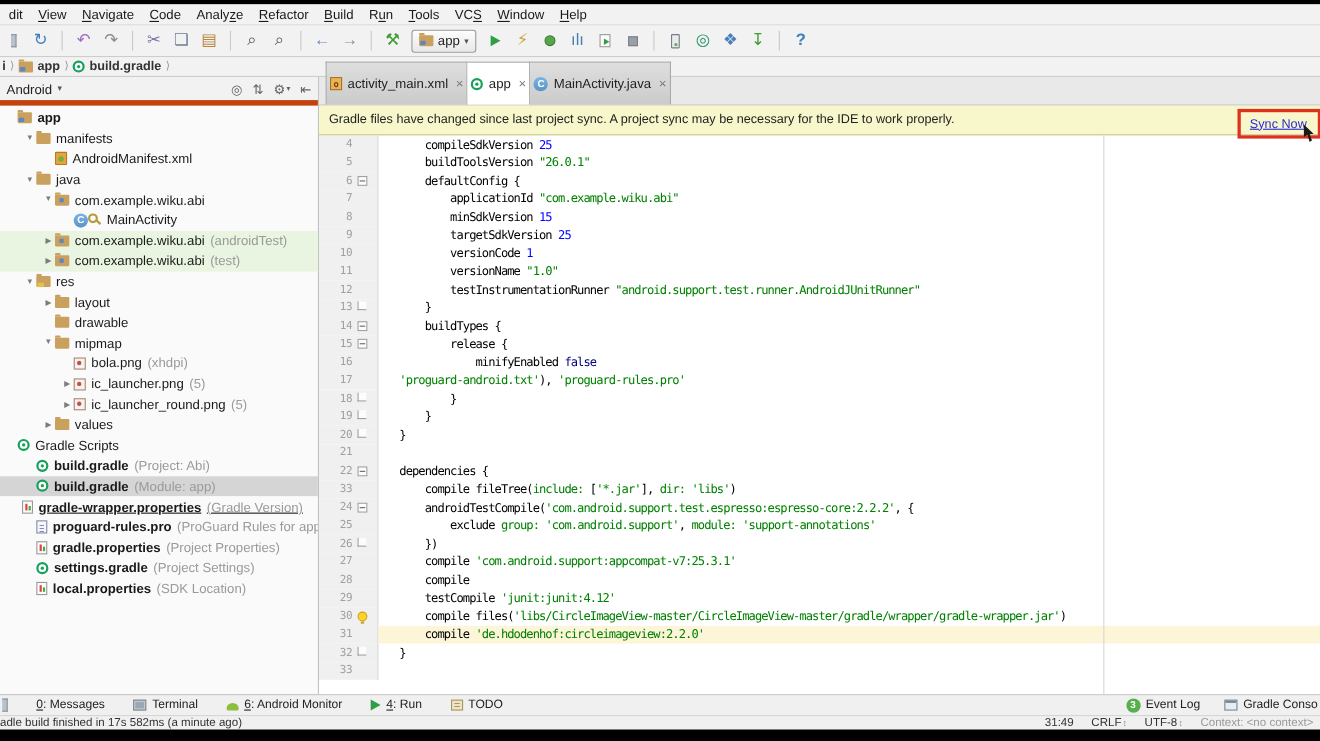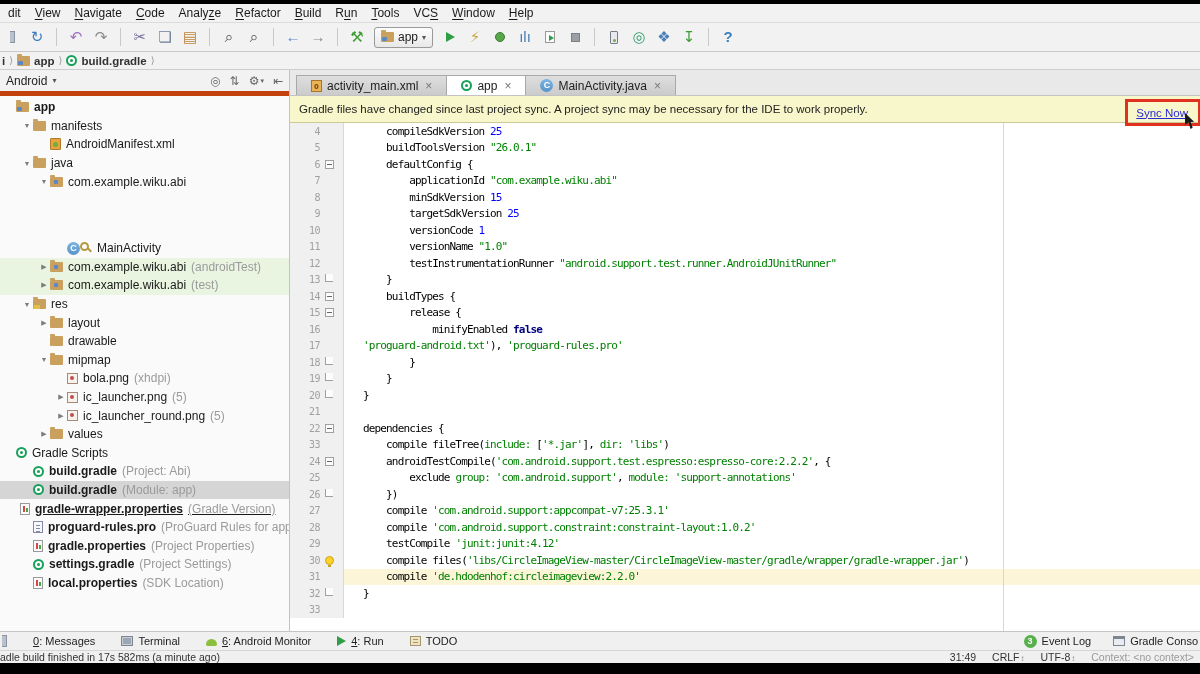--- a/index.html
+++ b/index.html
@@ -45,21 +45,21 @@
   .trow.selected{background:var(--selection-gray)}
   .trow.green{background:var(--test-green)}
   .trow .arrow{width:12px;flex:none;font-size:7px;color:#7c7c7c;text-align:center}
   .tlabel{margin-left:5px}
   .tlabel.b{font-weight:bold}
   .tsuffix{margin-left:5px;color:#9a9a9a}
 
   
   .editor-col{flex:1;display:flex;flex-direction:column;min-width:0;position:relative}
   .tabbar{height:26px;flex:none;background:#e9e9e9;display:flex;align-items:flex-end;padding-left:6px;border-bottom:1px solid #c3c3c3}
-  .tab{height:20px;display:inline-flex;align-items:center;gap:5px;padding:0 14px;font-size:12px;color:#222;background:linear-gradient(#dedede,#cbcbcb);border:1px solid #a9a9a9;border-bottom:none;cursor:default;white-space:nowrap}
+  .tab{height:39px;display:inline-flex;align-items:center;gap:5px;padding:0 3px;font-size:12px;color:#222;background:linear-gradient(#dedede,#cbcbcb);border:1px solid #a9a9a9;border-bottom:none;cursor:default;white-space:nowrap}
   .tab + .tab{border-left:none}
   .tab.active{background:#fff}
   .tab-close{color:#777;font-size:12px;margin-left:2px}
 
   .banner{height:27px;flex:none;background:var(--banner-bg);border-bottom:1px solid #c9c99a;display:flex;align-items:center;padding-left:9px;font-size:11.5px;color:#222;position:relative;z-index:4}
   .sync-box{position:absolute;right:-1px;top:3px;height:27px;border:3px solid var(--annotation-red);display:flex;align-items:center;padding:0 10px 0 8px;background:transparent}
   .sync-link{color:var(--link-blue);text-decoration:underline;font-size:11.5px;cursor:pointer;white-space:nowrap}
   .cursor{position:absolute;right:1px;top:11px;width:12px;height:16px;background:#1a1a1a;
     clip-path:polygon(0 0,0 74%,30% 60%,46% 100%,64% 92%,47% 56%,76% 54%);
     filter:drop-shadow(0 0 1px #fff)}
@@ -72,21 +72,21 @@
   .fm{width:9px;height:9px;border:1px solid #a0a0a0;background:#fcfcfc;position:relative}
   .fm-open::before{content:"";position:absolute;left:1px;right:1px;top:3px;height:1px;background:#666}
   .fm-end{border-top:none;border-right:none;width:8px;height:8px;margin-top:-3px}
   .bulb{width:9px;height:9px;border-radius:50%;background:#ffd324;border:1px solid #c9a227;position:relative}
   .bulb::after{content:"";position:absolute;left:2px;bottom:-3px;width:3px;height:2px;background:#c9a227}
   .code{flex:1;white-space:pre;font-size:11px;letter-spacing:-0.85px;color:#000;padding-left:19px;height:100%;display:flex;align-items:center}
   .line.active .code{background:var(--active-line)}
   .sg-str{color:var(--string-green)}
   .sg-key{color:var(--string-green)}
   .sg-num{color:var(--number-blue)}
-  .sg-kw{color:var(--keyword-blue);font-weight:bold}
+  .sg-kw{color:var(--keyword-blue);font-weight:normal}
   .margin-guide{position:absolute;left:713px;top:0;bottom:0;width:1px;background:#d8d8d0;pointer-events:none}
 
   
   .bottombar{height:19px;flex:none;background:#f0f0f0;border-top:1px solid #c5c5c5;display:flex;align-items:center;font-size:11px;color:#222;padding:0 2px}
   .bb-group{display:flex;align-items:center;gap:26px}
   .bb-group.right{margin-left:auto;gap:22px}
   .bb-item{display:inline-flex;align-items:center;gap:5px;cursor:default;white-space:nowrap}
   .badge{width:13px;height:13px;border-radius:50%;background:#57b04c;color:#fff;font-size:9px;font-weight:bold;line-height:13px;text-align:center;flex:none}
   .statusbar{height:13px;flex:none;background:#f0f0f0;border-top:1px solid #d6d6d6;display:flex;align-items:center;font-size:10.5px;color:#333;padding:0 6px 0 0;white-space:nowrap}
   .sb-right{margin-left:auto;display:flex;align-items:flex-end;gap:16px}
@@ -252,21 +252,21 @@
             <div class="trow" style="padding-left: 21px;">
               <span class="arrow">▼</span>
               <span class="ic ic-folder"></span>
               <span class="tlabel">java</span>
             </div>
             <div class="trow" style="padding-left: 38px;">
               <span class="arrow">▼</span>
               <span class="ic ic-package"></span>
               <span class="tlabel">com.example.wiku.abi</span>
             </div>
-            <div class="trow" style="padding-left: 55px; margin-top: 48px;">
+            <div class="trow" style="padding-left: 55px;">
               <span class="arrow"></span>
               <span class="ic ic-class"></span>
               <span class="ic ic-key"></span>
               <span class="tlabel">MainActivity</span>
             </div>
             <div class="trow green" style="padding-left: 38px;">
               <span class="arrow">▶</span>
               <span class="ic ic-package"></span>
               <span class="tlabel">com.example.wiku.abi</span>
               <span class="tsuffix">(androidTest)</span>
@@ -583,21 +583,21 @@
                   <span class="lnum">27</span>
                   <span class="fcell"></span>
                 </span>
                 <span class="code"><span class="sg-p">    compile </span><span class="sg-str">'com.android.support:appcompat-v7:25.3.1'</span></span>
               </div>
               <div class="line">
                 <span class="gutter">
                   <span class="lnum">28</span>
                   <span class="fcell"></span>
                 </span>
-                <span class="code"><span class="sg-p">    compile </span><span class="sg-str">'com.android.support.constraint:constraint-layout:1.0.2'</span></span>
+                <span class="code"><span class="sg-p">    compile </span></span>
               </div>
               <div class="line">
                 <span class="gutter">
                   <span class="lnum">29</span>
                   <span class="fcell"></span>
                 </span>
                 <span class="code"><span class="sg-p">    testCompile </span><span class="sg-str">'junit:junit:4.12'</span></span>
               </div>
               <div class="line">
                 <span class="gutter">

